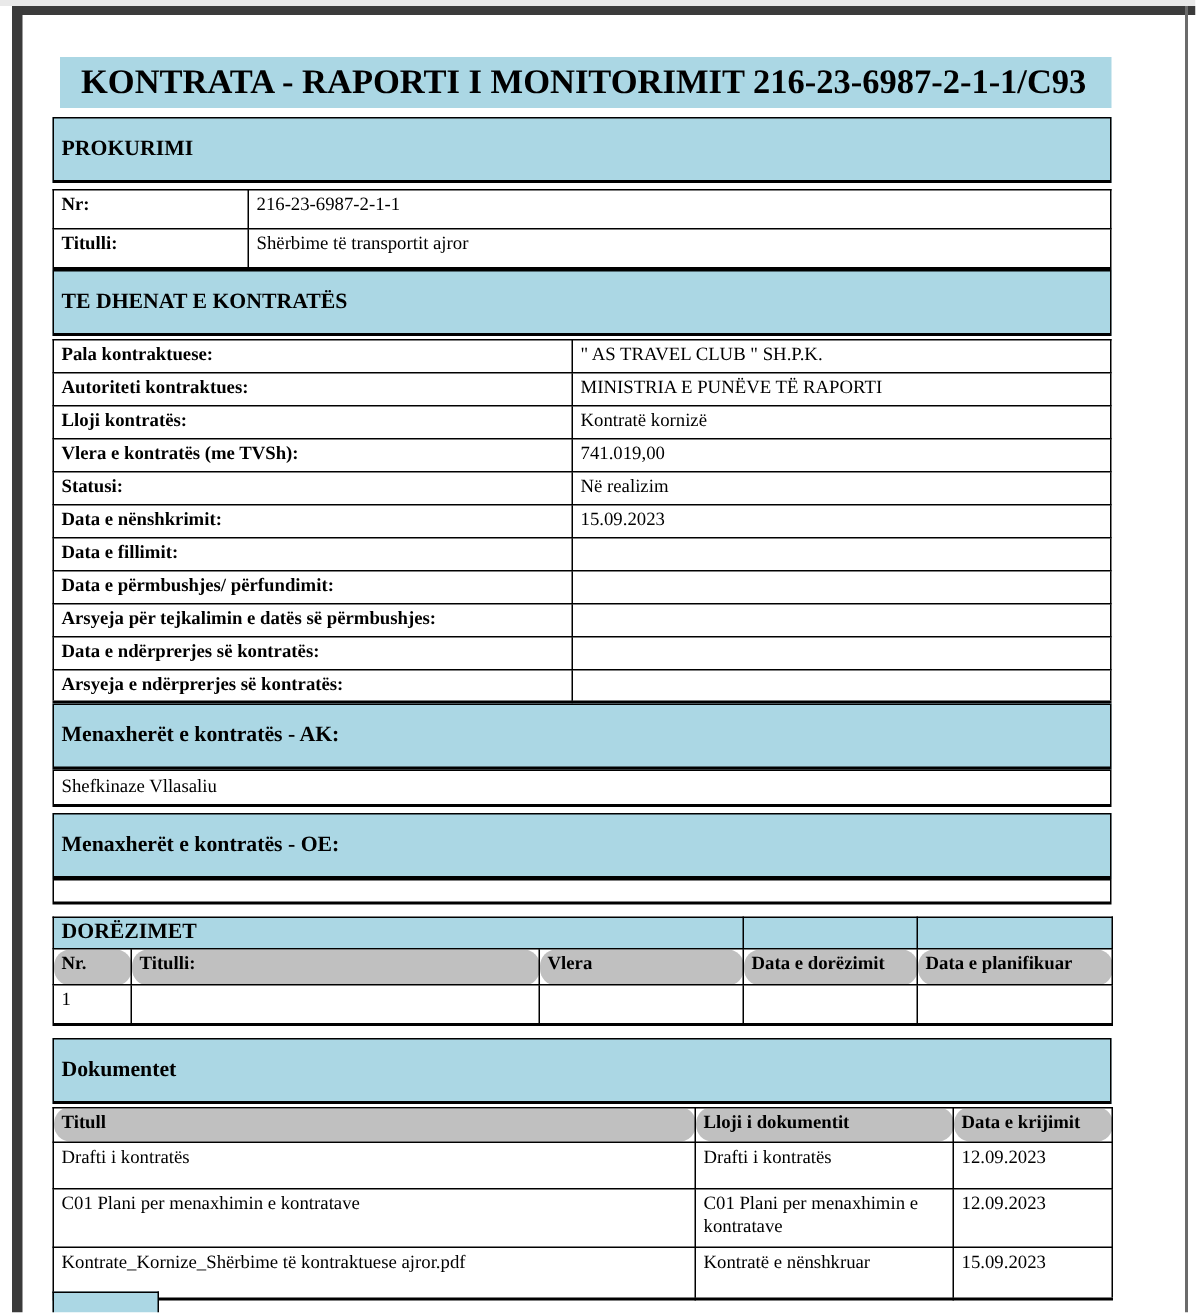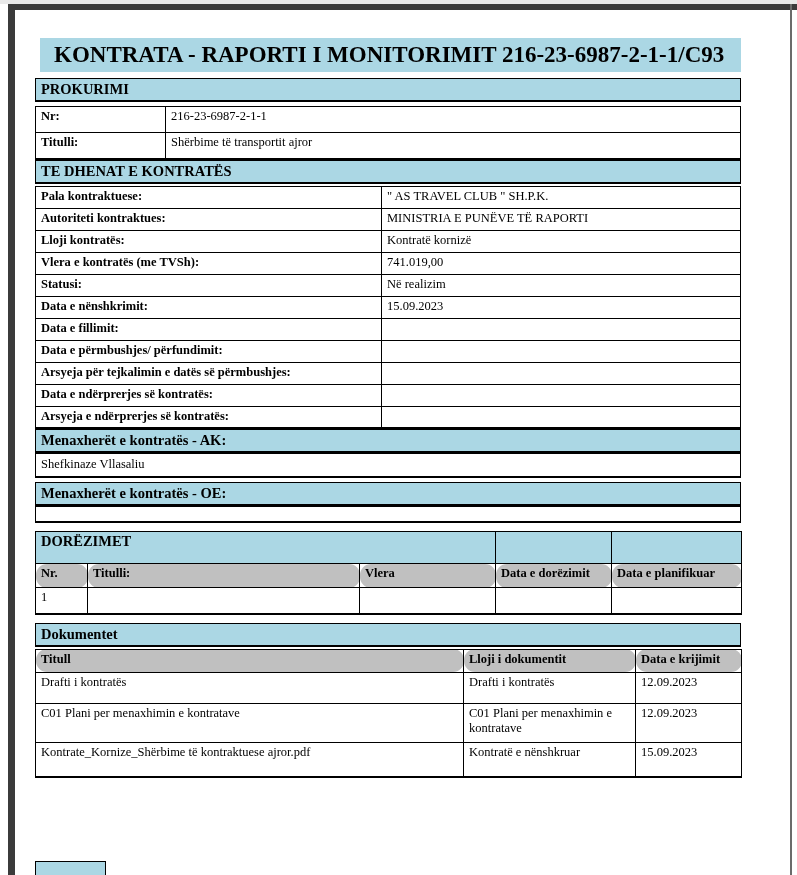--- a/index.html
+++ b/index.html
@@ -17,21 +17,21 @@
   .page-content { position:absolute; left:35px; top:38px; width:706px; }
 
   .doc-title {
     margin-left:5px; width:701px; background:#abd7e4;
     font-weight:bold; font-size:23px; line-height:32px; text-align:left;
     padding:1px 14px;
   }
 
   .bar {
     background:#abd7e4; border:1px solid #000; border-bottom:2px solid #000;
-    font-weight:bold; font-size:14.5px; line-height:17px; padding:2px 5px;
+    font-weight:bold; font-size:14.5px; line-height:17px; padding:12px 5px;
   }
 
   table { border-collapse:collapse; width:706px; table-layout:fixed;padding-left:12px; }
   td, th {
     border:1px solid #000; font-size:12.5px; line-height:15px;
     padding:2px 5px; vertical-align:top; text-align:left; overflow:hidden;
   }
   table.boxed { border:1px solid #000; border-bottom:2px solid #000; }
   td.lbl { font-weight:bold; }
   td.hdr-gray { background:#c0c0c0; font-weight:bold;border-radius:11px; }
@@ -45,21 +45,21 @@
   .value-box {
     border:1px solid #000; border-bottom:2px solid #000;
     font-size:12.5px; line-height:15px; padding:3px 5px; min-height:25px;
   }
   .empty-box {
     border:1px solid #000; border-bottom:2px solid #000; min-height:17px;
   }
 
   .dorezimet-table td.hdr-gray { height:24px; }
   .dorezimet-table td.data { height:26px; }
-  .dorezimet-table td.blue { height:32px; font-weight:bold; font-size:14.5px; }
+  .dorezimet-table td.blue { height:21px; font-weight:bold; font-size:14.5px; }
 
   .dok-table td.hdr-gray { height:23px; }
   .dok-table td.r1 { height:31px; }
   .dok-table td.r2 { height:39px; }
   .dok-table td.r3 { height:35px; }
 
   .bottom-stub {
     position:absolute; left:35px; top:861px; width:71px; height:14px;
     background:#abd7e4; border:1px solid #000; border-bottom:none;
   }

